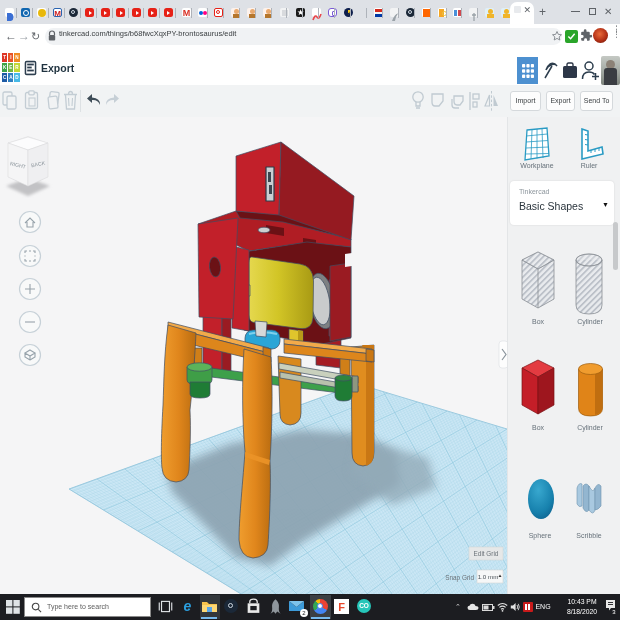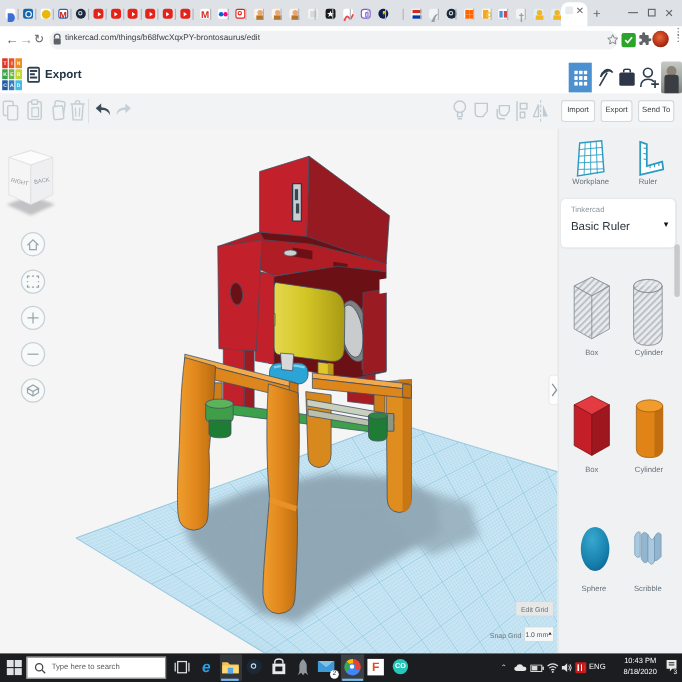--- a/index.html
+++ b/index.html
@@ -717,21 +717,21 @@
     <path d="M9,2.5 L8,32 M14,2 L14,31.5 M19,1.5 L20,31 M3,9 L24.5,7 M3,15 L25,13.5 M3,21 L25.5,20 M2.5,27 L26,26.5" stroke="#2a9bc4" stroke-width="0.8"></path>
   </svg>
 <svg class="abs" style="left:578px;top:127px" width="26" height="34" viewBox="0 0 26 34">
     <path d="M4,2 L10,4 L10,24 L24,20 L25,27 L4,32 Z" fill="#fff" stroke="#2a9bc4" stroke-width="1.6"></path>
     <path d="M10,8 L7,7.5 M10,13 L7,12.5 M10,18 L7,17.5 M13,23 L13,26 M17,22 L17,25 M21,21 L21,24" stroke="#2a9bc4" stroke-width="1"></path>
   </svg>
 <div class="plabel abs" style="left:507px;top:162px">Workplane</div>
 <div class="plabel abs" style="left:559px;top:162px">Ruler</div>
 <div id="shapecard" class="abs"></div>
 <div class="abs" style="left:519px;top:188px;font-size:7px;color:#8d969d">Tinkercad</div>
-<div class="abs" style="left:519px;top:200px;font-size:10.5px;color:#2a343c">Basic Ruler</div>
+<div class="abs" style="left:519px;top:200px;font-size:10.5px;color:#2a343c">Basic Shapes</div>
 <div class="abs" style="left:602px;top:201px;font-size:7px;color:#111">▼</div>
 <div class="abs" style="left:613px;top:222px;width:5px;height:48px;background:#c7c9cb;border-radius:2.5px"></div>
 
 <svg class="abs" style="left:519px;top:250px" width="38" height="68" viewBox="0 0 38 68">
 <defs>
       <pattern id="hatch" width="4.2" height="4.2" patternTransform="rotate(45)" patternUnits="userSpaceOnUse">
         <rect width="4.2" height="4.2" fill="#e9ebee"></rect>
         <rect width="1.8" height="4.2" fill="#bcc1c9"></rect>
       </pattern>
     </defs>

